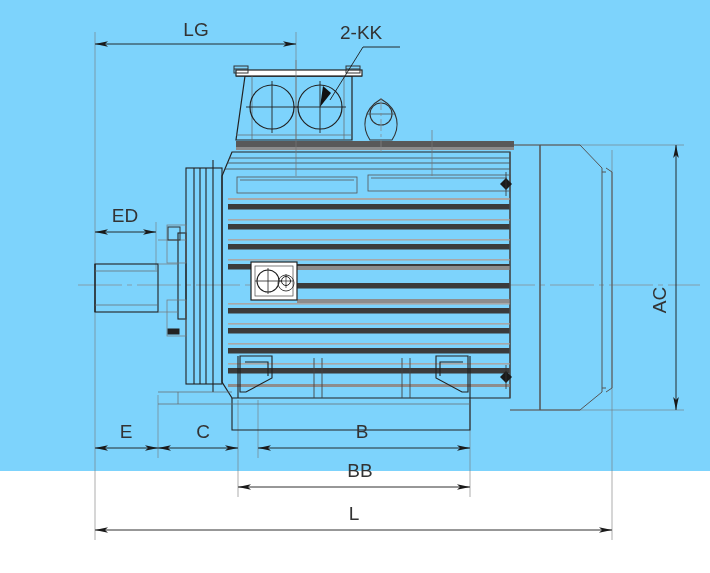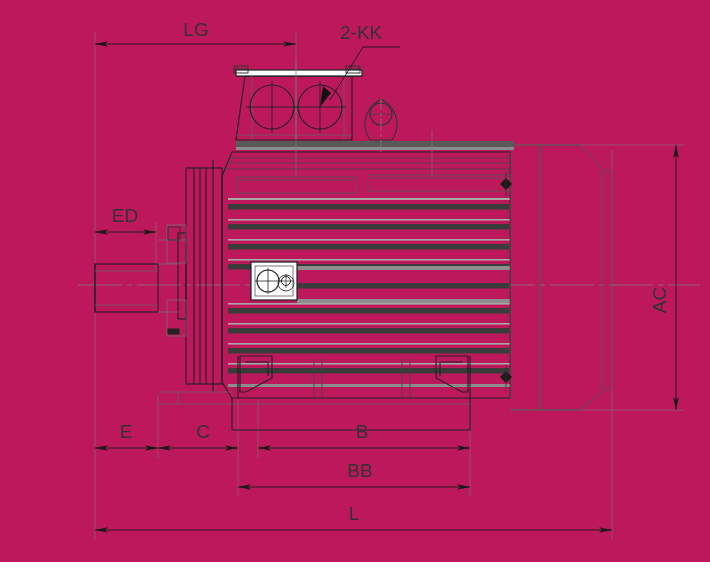--- a/index.html
+++ b/index.html
@@ -1,18 +1,18 @@
 <!DOCTYPE html>
 <html><head>
 <meta charset="utf-8">
 <style>
   html,body{margin:0;padding:0;background:#ffffff;}
   body{width:710px;height:573px;overflow:hidden;
        font-family:"Liberation Sans", sans-serif;}
-  #stage{position:relative;width:710px;height:562px;background:#be185d;}
+  #stage{position:relative;width:710px;height:471px;background:#7dd3fc;}
   svg{display:block;}
   .dimtxt{font-family:"Liberation Sans", sans-serif;font-size:19px;fill:#333;}
 </style>
 </head>
 <body>
 
 <div id="stage">
 <svg id="dwg" width="710" height="573" viewBox="0 0 710 573">
 
   <defs>

